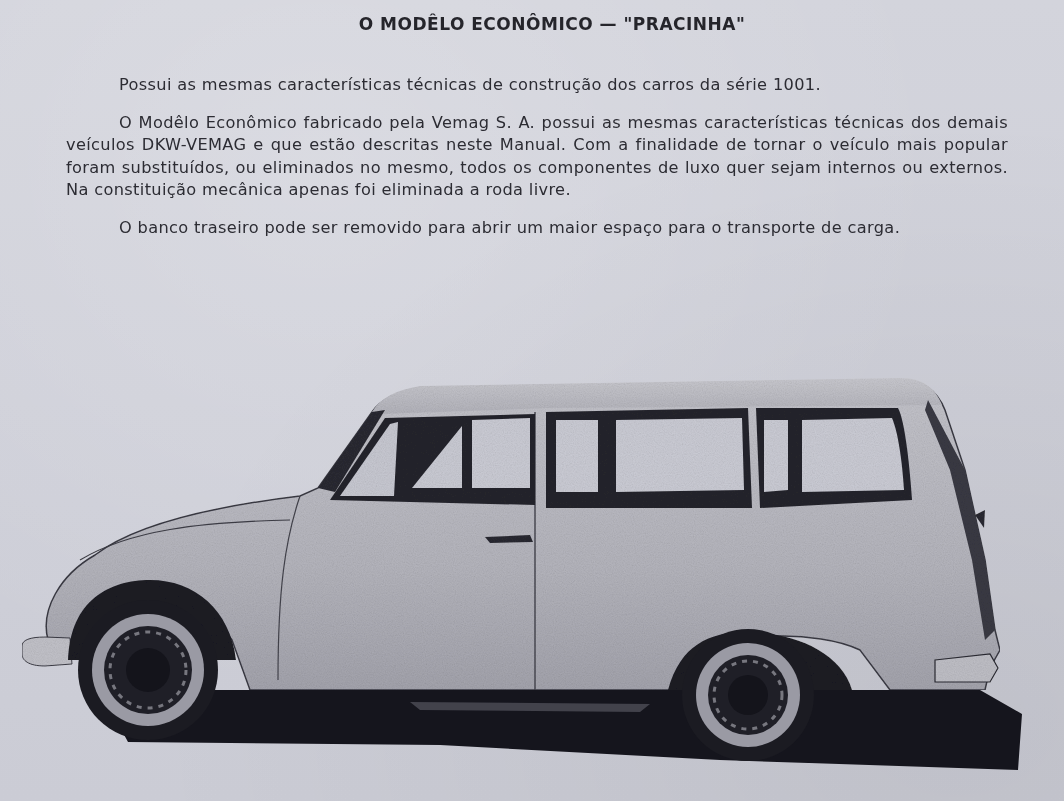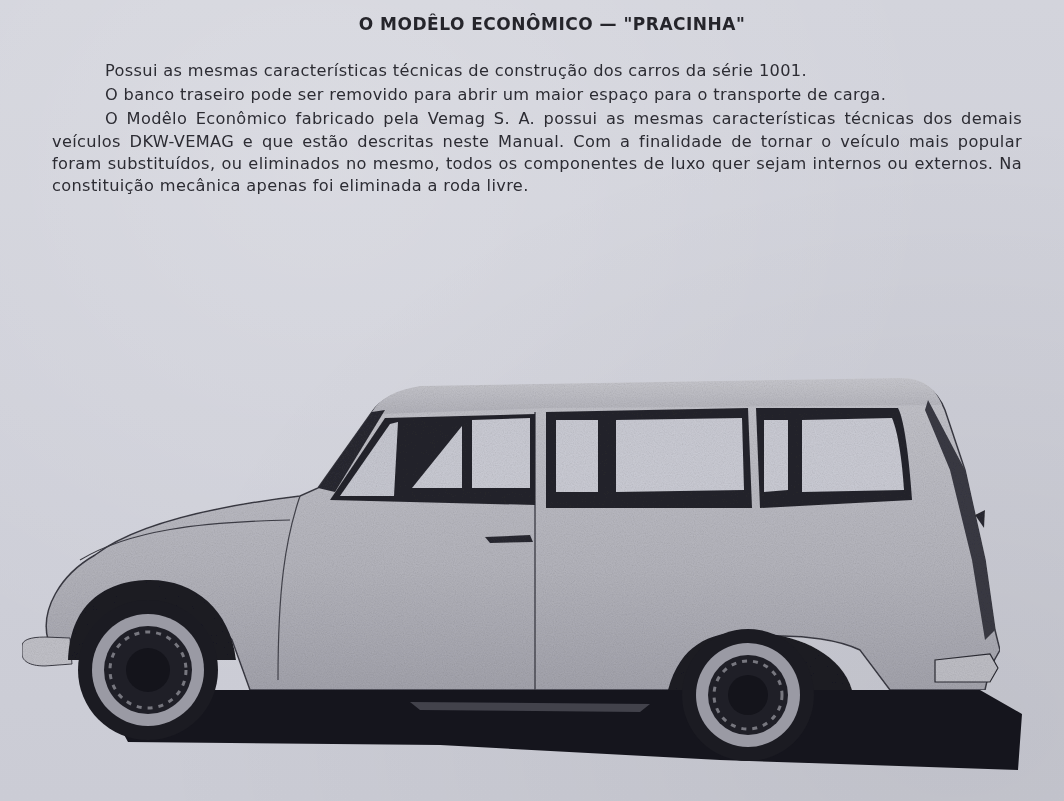--- a/index.html
+++ b/index.html
@@ -25,37 +25,37 @@
       color: #25252b;
       padding-left: 40px; box-sizing: border-box;
     }
     .body-text {
       position: absolute; top: 58px; left: 50px; width: 974px;
       font-family: "DejaVu Sans", sans-serif;
       font-size: 16.2px; line-height: 22.2px;
       color: #2c2c33;
       letter-spacing: 0.35px;
     }
-    .body-text p { margin: 2px; text-align: justify; text-align-last: left; }
+    .body-text p { margin: 16px; text-align: justify; text-align-last: left; }
     .body-text p.indent { text-indent: 53px; }
     .car-photo {
       position: absolute; left: 0; top: 360px; width: 1064px; height: 441px;
     }
   </style>
 </head>
 <body>
 
 <div class="page">
 
   <div class="title">O MODÊLO ECONÔMICO — "PRACINHA"</div>
 
   <div class="body-text">
     <p class="indent">Possui as mesmas características técnicas de construção dos carros da série 1001.</p>
+    <p class="indent">O Modêlo Econômico fabricado pela Vemag S. A. possui as mesmas características técnicas dos demais veículos DKW-VEMAG e que estão descritas neste Manual. Com a finalidade de tornar o veículo mais popular foram substituídos, ou eliminados no mesmo, todos os componentes de luxo quer sejam internos ou externos. Na constituição mecânica apenas foi eliminada a roda livre.</p>
     <p class="indent">O banco traseiro pode ser removido para abrir um maior espaço para o transporte de carga.</p>
-    <p class="indent">O Modêlo Econômico fabricado pela Vemag S. A. possui as mesmas características técnicas dos demais veículos DKW-VEMAG e que estão descritas neste Manual. Com a finalidade de tornar o veículo mais popular foram substituídos, ou eliminados no mesmo, todos os componentes de luxo quer sejam internos ou externos. Na constituição mecânica apenas foi eliminada a roda livre.</p>
   </div>
 
   <svg class="car-photo" viewBox="0 360 1064 441" xmlns="http://www.w3.org/2000/svg">
     <defs>
       <filter id="grain" x="0" y="0" width="100%" height="100%">
         <feTurbulence type="fractalNoise" baseFrequency="0.9" numOctaves="2" seed="3" result="n"></feTurbulence>
         <feColorMatrix type="saturate" values="0" in="n" result="g"></feColorMatrix>
         <feComponentTransfer in="g" result="g2">
           <feFuncA type="linear" slope="0.35"></feFuncA>
         </feComponentTransfer>

